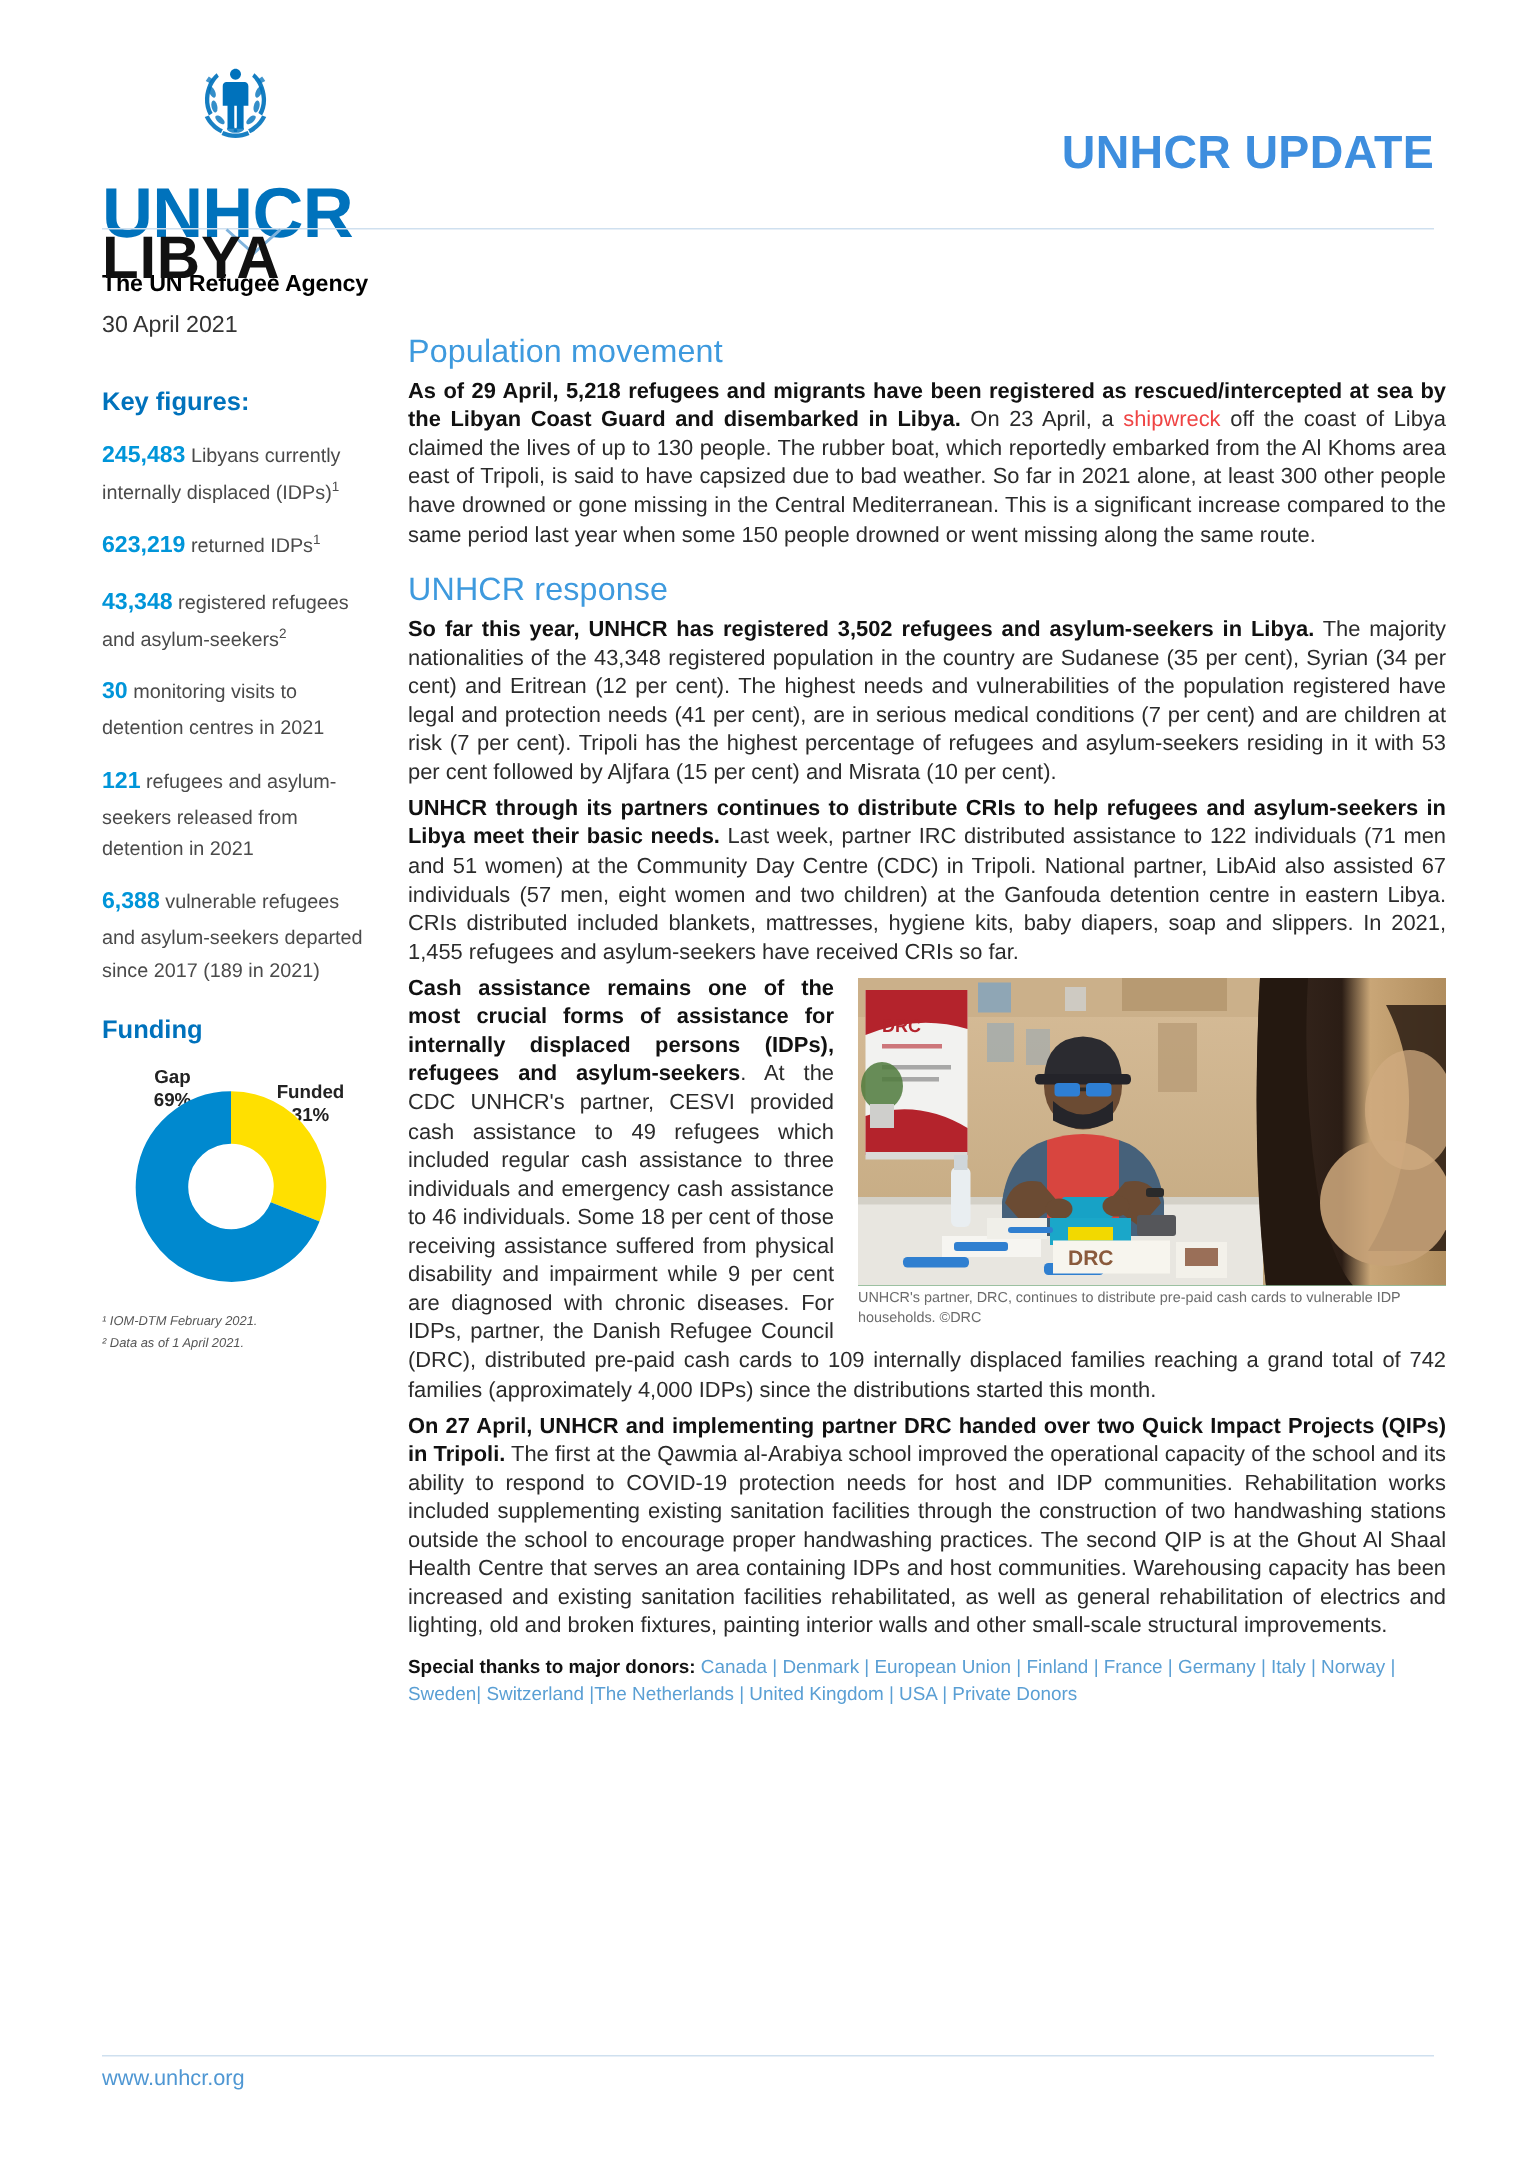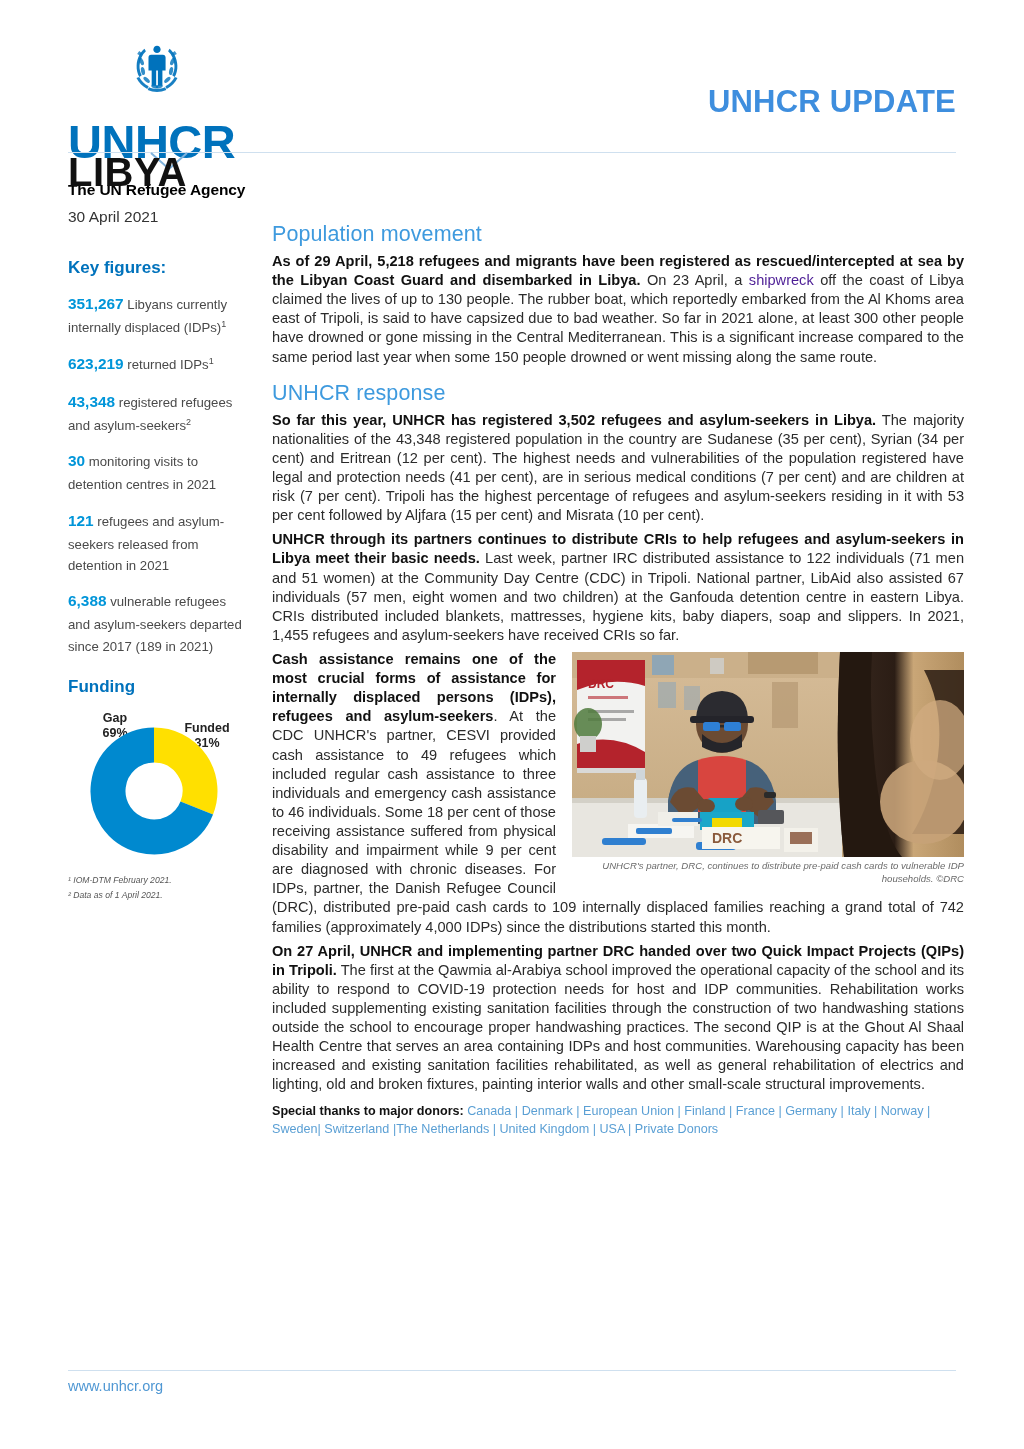--- a/index.html
+++ b/index.html
@@ -72,33 +72,33 @@
   .sec-head {
     font-size:21.5px; color:#3e9ade; font-weight:normal;
     margin:0 0 5px 0; letter-spacing:0.1px;
   }
   .sec-head.second { margin-top:14px; }
   p.body {
     margin:0 0 5px 0; font-size:14.6px; line-height:1.31;
     text-align:justify; color:#2b2b2b;
   }
   p.body b { font-weight:bold; color:#111; }
-  a.inline-link { color:#4c1d95; text-decoration:none; }
+  a.inline-link { color:#ef4444; text-decoration:none; }
 
   
   .photo-float { float:right; width:392px; margin:2px 0 4px 16px; }
   .photo {
     width:392px; height:205px;
     background:#15803d;
     position:relative; overflow:hidden;
   }
   .photo svg { display:block; }
   .photo-cap {
-    font-size:9.6px; font-style:italic; color:#6b6b6b;
-    line-height:1.35; margin-top:3px; width:392px;text-align:right;
+    font-size:9.6px; color:#6b6b6b;
+    line-height:1.35; margin-top:3px; width:392px;
   }
 
   .donors { margin-top:9px; font-size:12.6px; line-height:1.42; }
   .donors .lbl { font-weight:bold; color:#111; }
   .donors .list { color:#5a9fd4; }
 
   
   .foot-rule { position:absolute; left:68px; top:1370px; width:888px; height:1px; background:#cfe0ef; }
   .foot-url { position:absolute; left:68px; top:1378px; font-size:14.5px; color:#4f97d3; }
 </style>
@@ -142,21 +142,21 @@
     <path d="M3 3 L21 19 L39 3" fill="none" stroke="#7fb3dd" stroke-width="2"></path>
   </svg>
 
   <div class="sidebar">
     <h1 class="country-title">LIBYA</h1>
     <div class="report-date">30 April 2021</div>
 
     <div class="keyfig-head">Key figures:</div>
 
     <div class="kf">
-      <b>351,267</b><span> Libyans currently internally displaced (IDPs)</span><sup>1</sup>
+      <b>245,483</b><span> Libyans currently internally displaced (IDPs)</span><sup>1</sup>
     </div>
     <div class="kf">
       <b>623,219</b><span> returned IDPs</span><sup>1</sup>
     </div>
     <div class="kf">
       <b>43,348</b><span> registered refugees and asylum-seekers</span><sup>2</sup>
     </div>
     <div class="kf">
       <b>30</b><span> monitoring visits to detention centres in 2021</span>
     </div>

